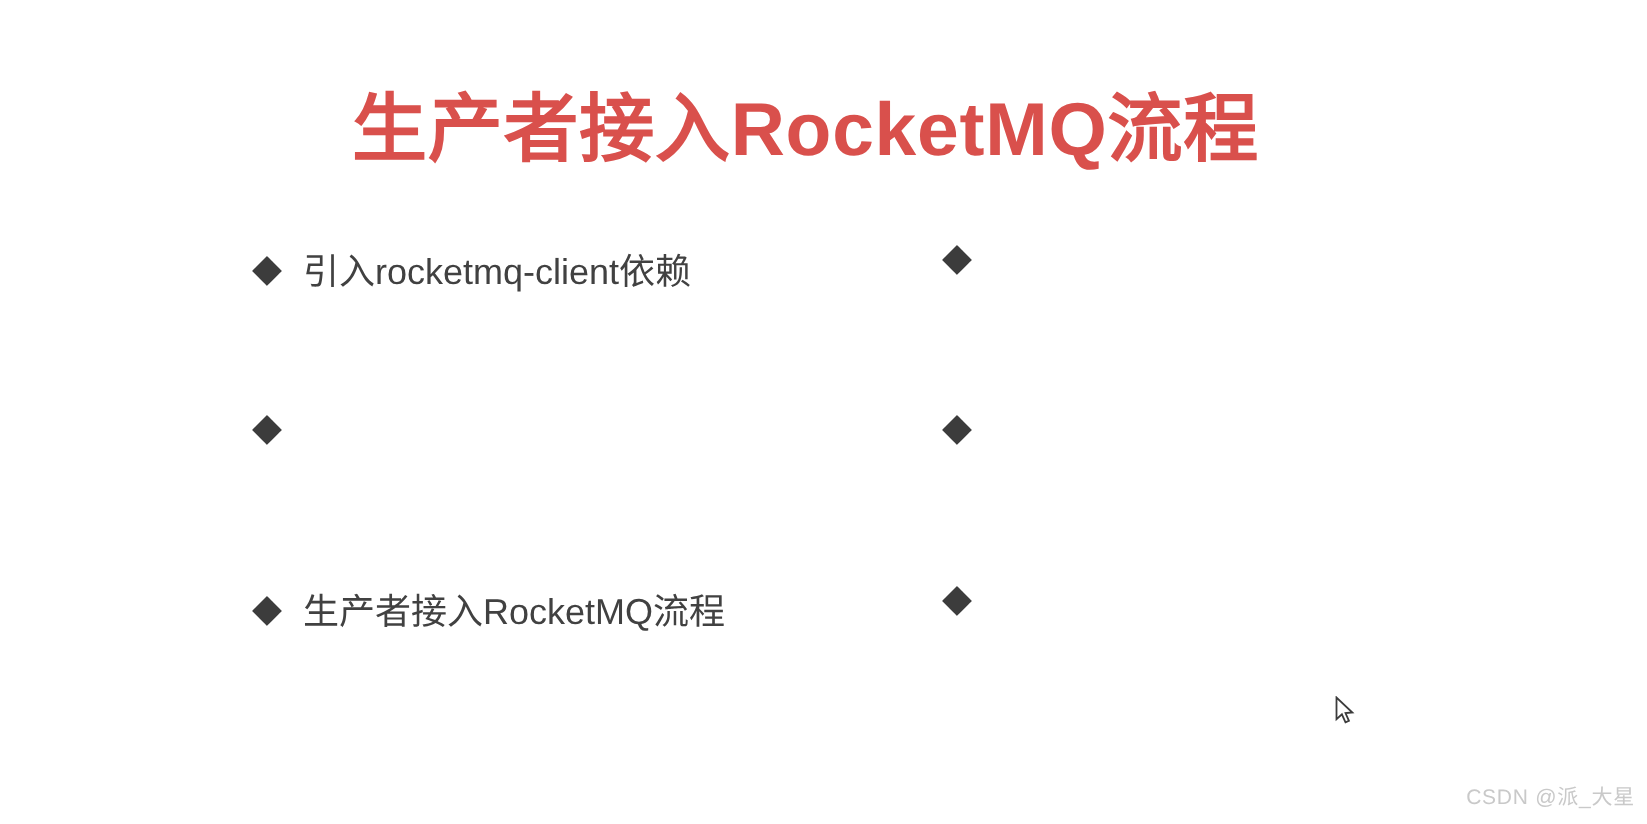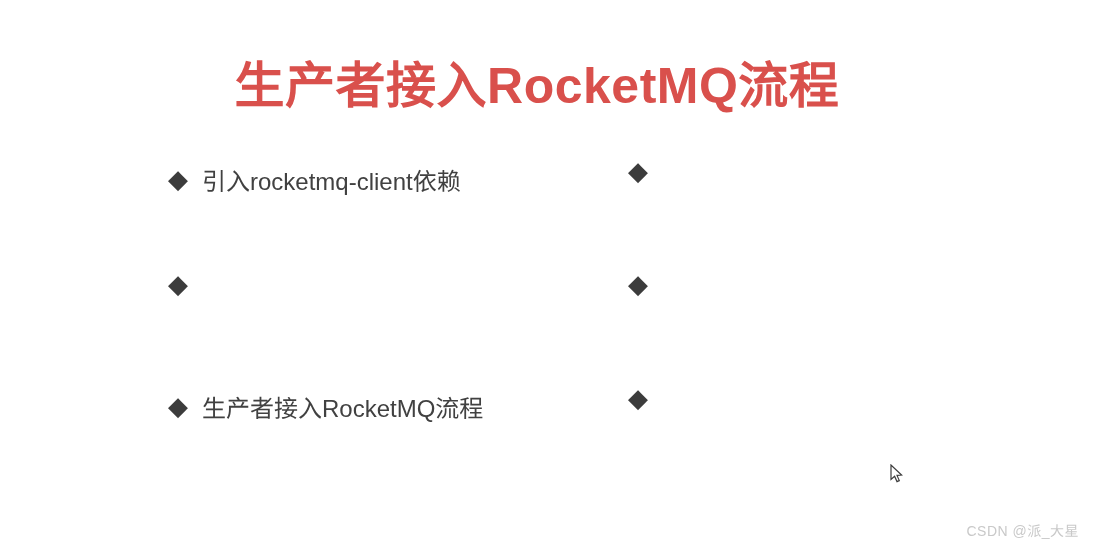--- a/index.html
+++ b/index.html
@@ -65,21 +65,21 @@
   .bullet-text {
     font-size: 24px;
     line-height: 44px;
     color: #414141;
     letter-spacing: 0px;
   }
 
   
   .watermark {
     position: absolute;
-    right: 19px;
+    right: 8px;
     bottom: 8px;
     font-size: 14px;
     line-height: 20px;
     color: #c9c9c9;
     letter-spacing: 0.5px;
     white-space: nowrap;
   }
 
   
   .mouse-cursor {

